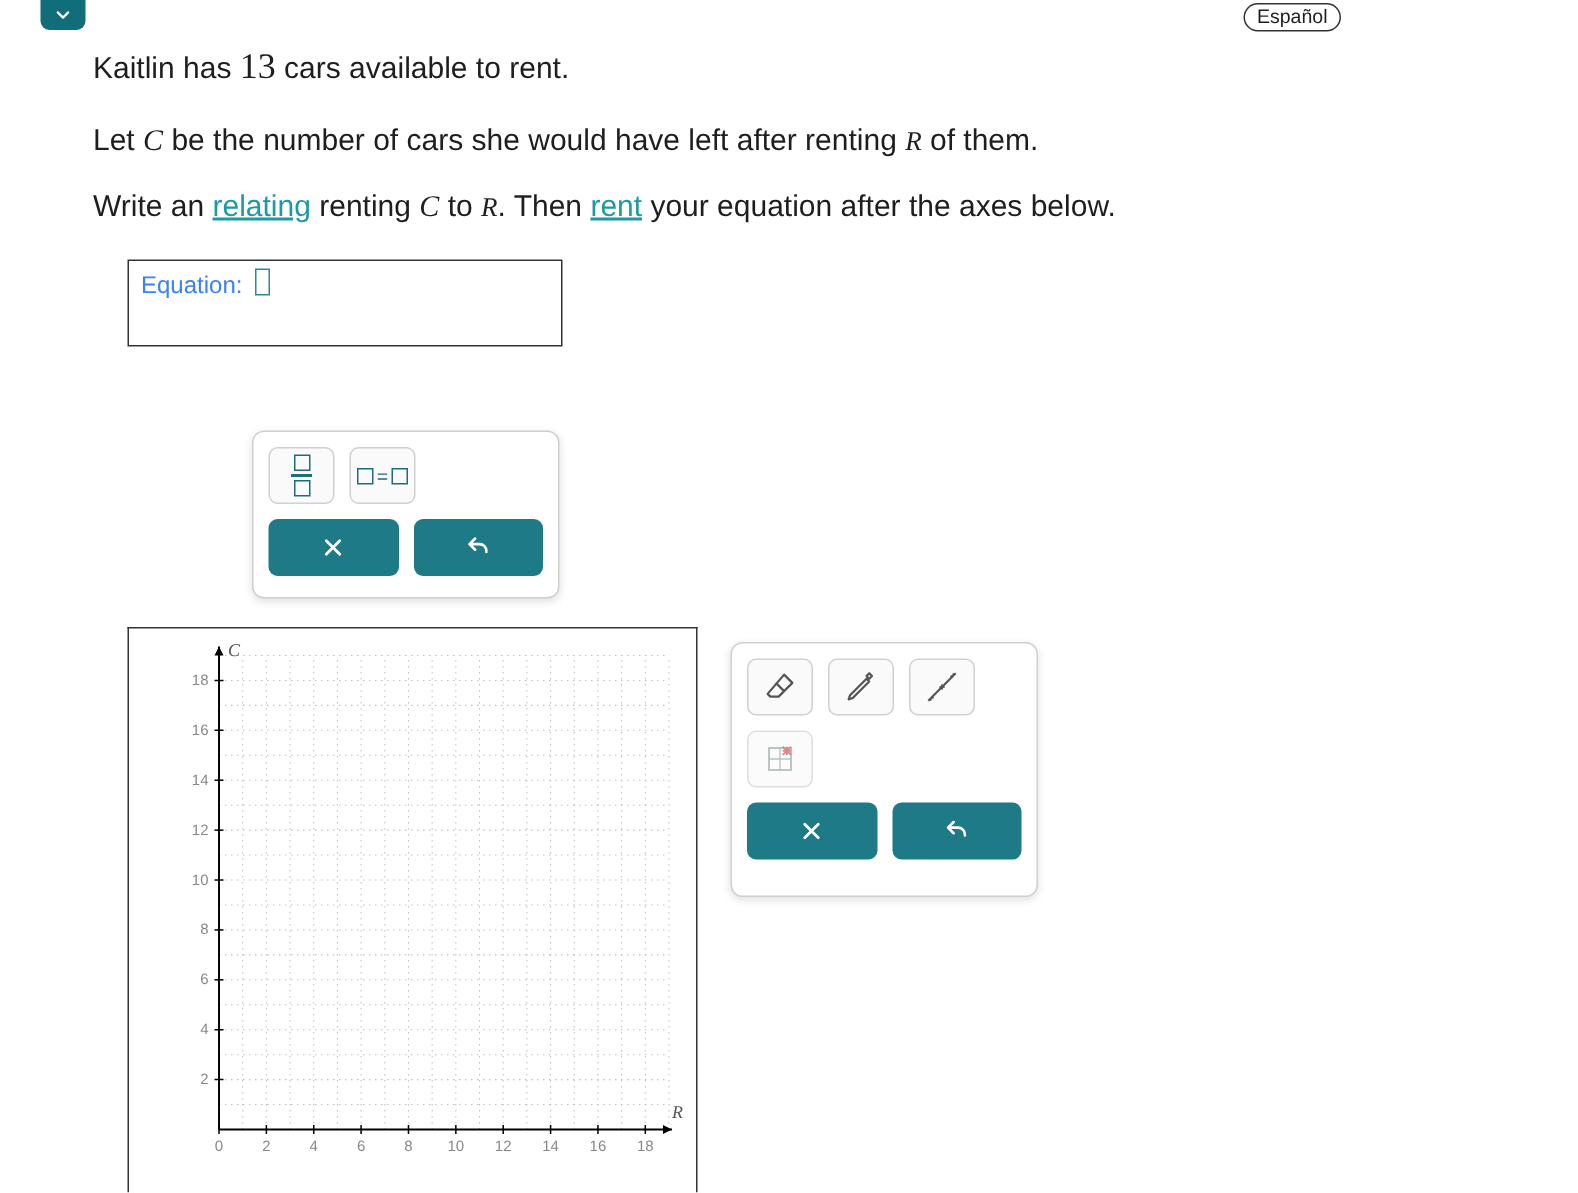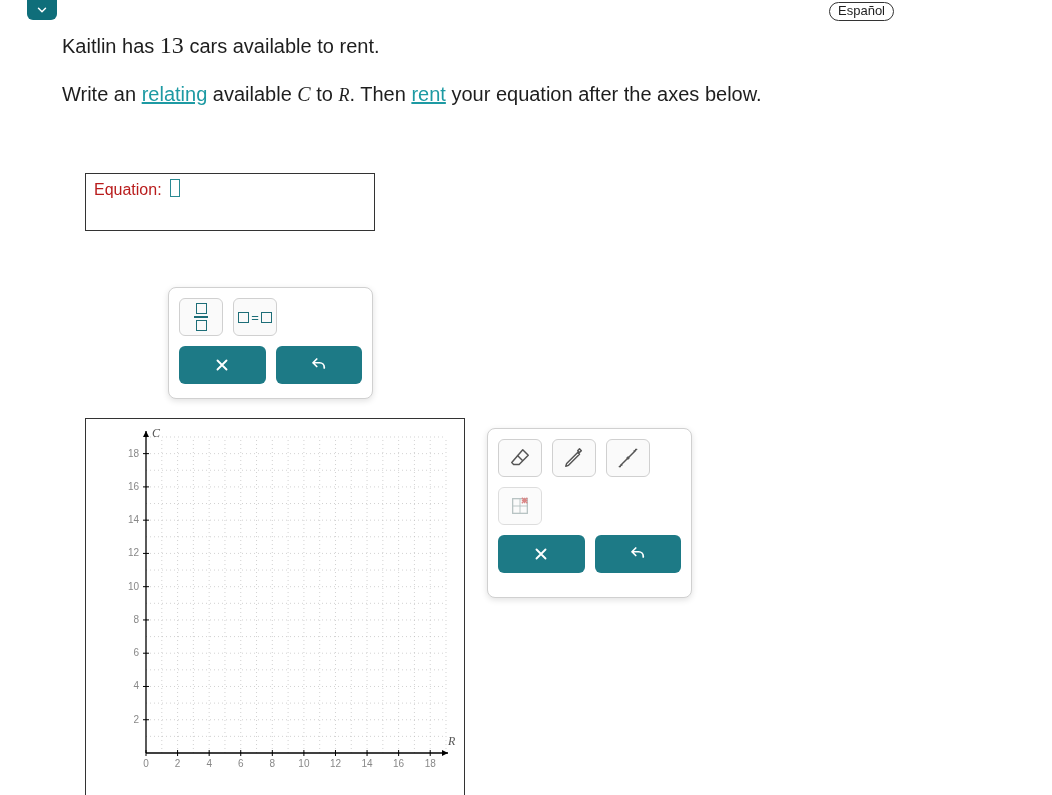--- a/index.html
+++ b/index.html
@@ -66,21 +66,21 @@
   .eqbox {
     position: absolute;
     left: 85px;
     top: 173px;
     width: 290px;
     height: 58px;
     border: 1.5px solid #333;
     box-sizing: border-box;
     padding: 5px 8px;
     font-size: 16px;
-    color: #b91c1c;
+    color: #3b82f6;
   }
   .eqbox .cursor {
     display: inline-block;
     width: 8px;
     height: 16px;
     border: 1px solid #2a8a93;
     margin-left: 4px;
     vertical-align: -2px;
   }
   
@@ -181,21 +181,24 @@
     </svg>
   </div>
 
   <div class="lang-pill">Español</div>
 
   <div class="prob">
     <p>
       <span>Kaitlin</span><span> has </span><span class="mnum">13</span><span> cars available to rent.</span>
     </p>
     <p>
-      <span>Write an </span><span class="termlink">relating</span><span> available </span><span class="mvar">C</span><span> to </span><span class="mvarsm">R</span><span>. Then </span><span class="termlink">rent</span><span> your equation after the axes below.</span>
+      <span>Let </span><span class="mvar">C</span><span> be the number of cars she would have left after renting </span><span class="mvarsm">R</span><span> of them.</span>
+    </p>
+    <p>
+      <span>Write an </span><span class="termlink">relating</span><span> renting </span><span class="mvar">C</span><span> to </span><span class="mvarsm">R</span><span>. Then </span><span class="termlink">rent</span><span> your equation after the axes below.</span>
     </p>
   </div>
 
   <div class="eqbox">
     <span>Equation:</span>
     <span class="cursor"></span>
   </div>
 
   <div class="panel panel-eq">
     <div class="row">

